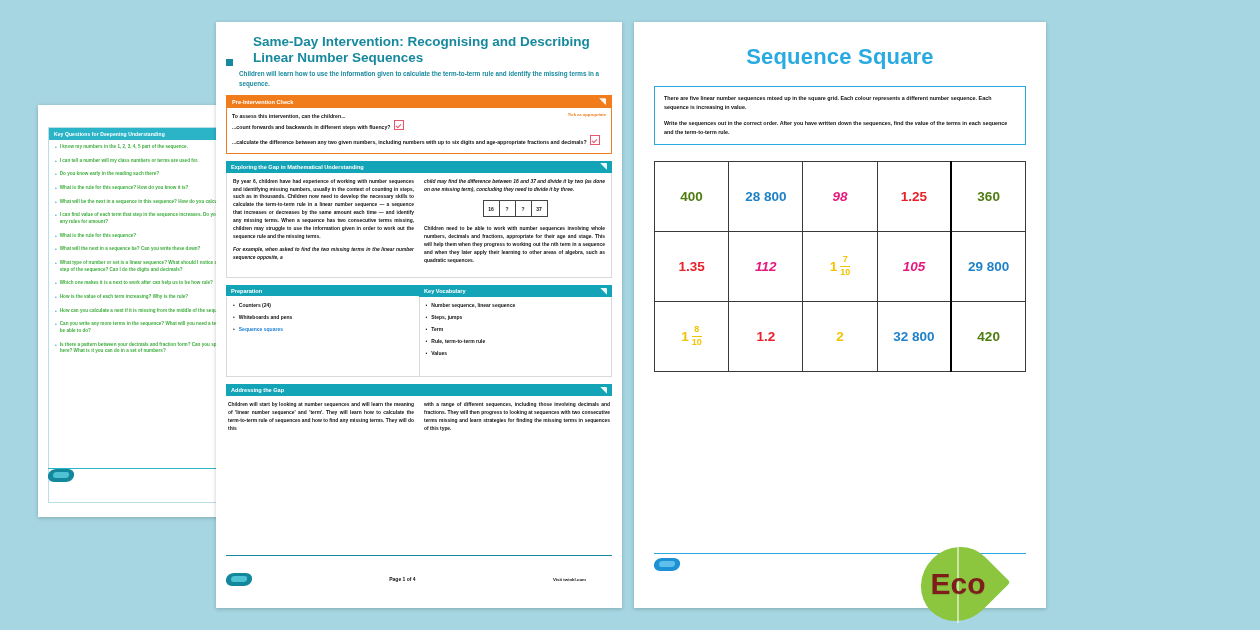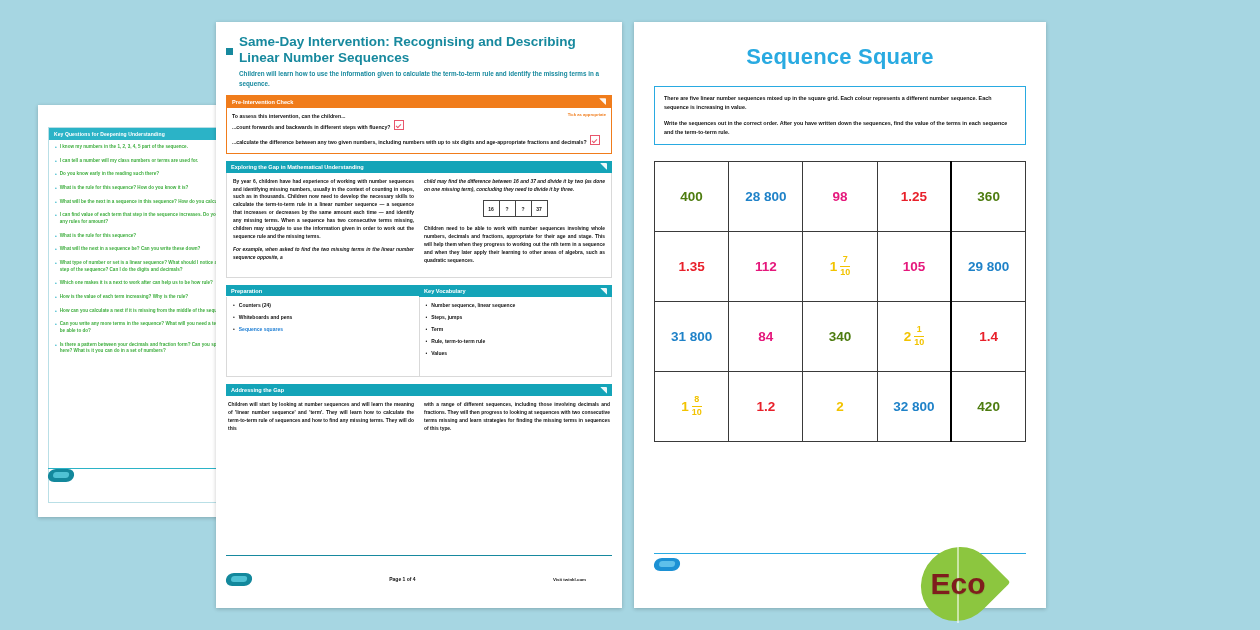--- a/index.html
+++ b/index.html
@@ -33,21 +33,21 @@
   .l-foot{position:absolute;left:10px;right:-6px;bottom:14px;height:34px;
      border-top:1.6px solid #2bb3c7;}
   .logo-blob{width:26px;height:13px;border-radius:7px/6px;
      background:#13889c;position:relative;transform:skewX(-8deg);}
   .logo-blob:after{content:"";position:absolute;left:5px;top:3px;width:16px;height:6px;
      border-radius:4px;background:#4fc2d4;}
 
   
   #sheet-mid{left:216px;top:22px;width:406px;height:586px;}
   .m-pad{padding:12px 10px 0 10px;}
-  .m-titlerow{display:flex;gap:6px;align-items:center;}
+  .m-titlerow{display:flex;gap:20px;align-items:flex-end;}
   .m-sq{width:7px;height:7px;background:#17899e;margin-top:3px;flex:none;}
   .m-title{color:#17899e;font-size:13.5px;font-weight:bold;line-height:1.2;}
   .m-sub{color:#17899e;font-size:6.3px;font-weight:bold;line-height:1.45;
      margin:3px 0 0 13px;-webkit-filter:blur(.35px);filter:blur(.35px);}
 
   .bar{display:flex;align-items:center;justify-content:space-between;
      color:#fff;font-size:5.6px;font-weight:bold;padding:2.5px 5px;
      -webkit-filter:blur(.25px);filter:blur(.25px);}
   .bar-orange{background:#f07c1b;}
   .bar-teal{background:#14a4b8;}
@@ -108,21 +108,21 @@
   .r-instr p:last-child{margin-bottom:0;}
 
   table.grid{border-collapse:collapse;width:100%;table-layout:fixed;}
   table.grid td{
      border:1px solid #3a3a3a;height:67px;text-align:center;vertical-align:middle;
      font-size:13.5px;font-weight:bold;
   }
   table.grid td:nth-child(4){border-right:2px solid #000;}
   .c-black{color:#4d7c0f;}
   .c-blue{color:#1f82c8;}
-  .c-pink{color:#e5187c;}
+  .c-pink{color:#e5187c;font-style:italic;}
   .c-red{color:#e8202a;}
   .c-yellow{color:#f2c300;}
   .mixnum{display:inline-flex;align-items:center;justify-content:center;gap:3px;}
   .frac{display:inline-flex;flex-direction:column;align-items:center;
      font-size:9px;line-height:1.05;}
   .frac .num{padding-bottom:1px;}
   .frac .den{border-top:1.4px solid currentColor;padding-top:1px;}
 
   .r-foot{position:absolute;left:20px;right:20px;bottom:16px;height:34px;
      border-top:1.6px solid #29aae1;padding-top:4px;}
@@ -379,33 +379,20 @@
                   <span>1</span>
                   <span class="frac">
                     <span class="num">7</span>
                     <span class="den">10</span>
                   </span>
                 </span></td>
               <td class="c-pink">105</td>
               <td class="c-blue">29 800</td>
             </tr>
             <tr>
-              <td class="c-blue">31 800</td>
-              <td class="c-pink">84</td>
-              <td class="c-black">340</td>
-              <td class="c-yellow"><span class="mixnum">
-                  <span>2</span>
-                  <span class="frac">
-                    <span class="num">1</span>
-                    <span class="den">10</span>
-                  </span>
-                </span></td>
-              <td class="c-red">1.4</td>
-            </tr>
-            <tr>
               <td class="c-yellow"><span class="mixnum">
                   <span>1</span>
                   <span class="frac">
                     <span class="num">8</span>
                     <span class="den">10</span>
                   </span>
                 </span></td>
               <td class="c-red">1.2</td>
               <td class="c-yellow">2</td>
               <td class="c-blue">32 800</td>

